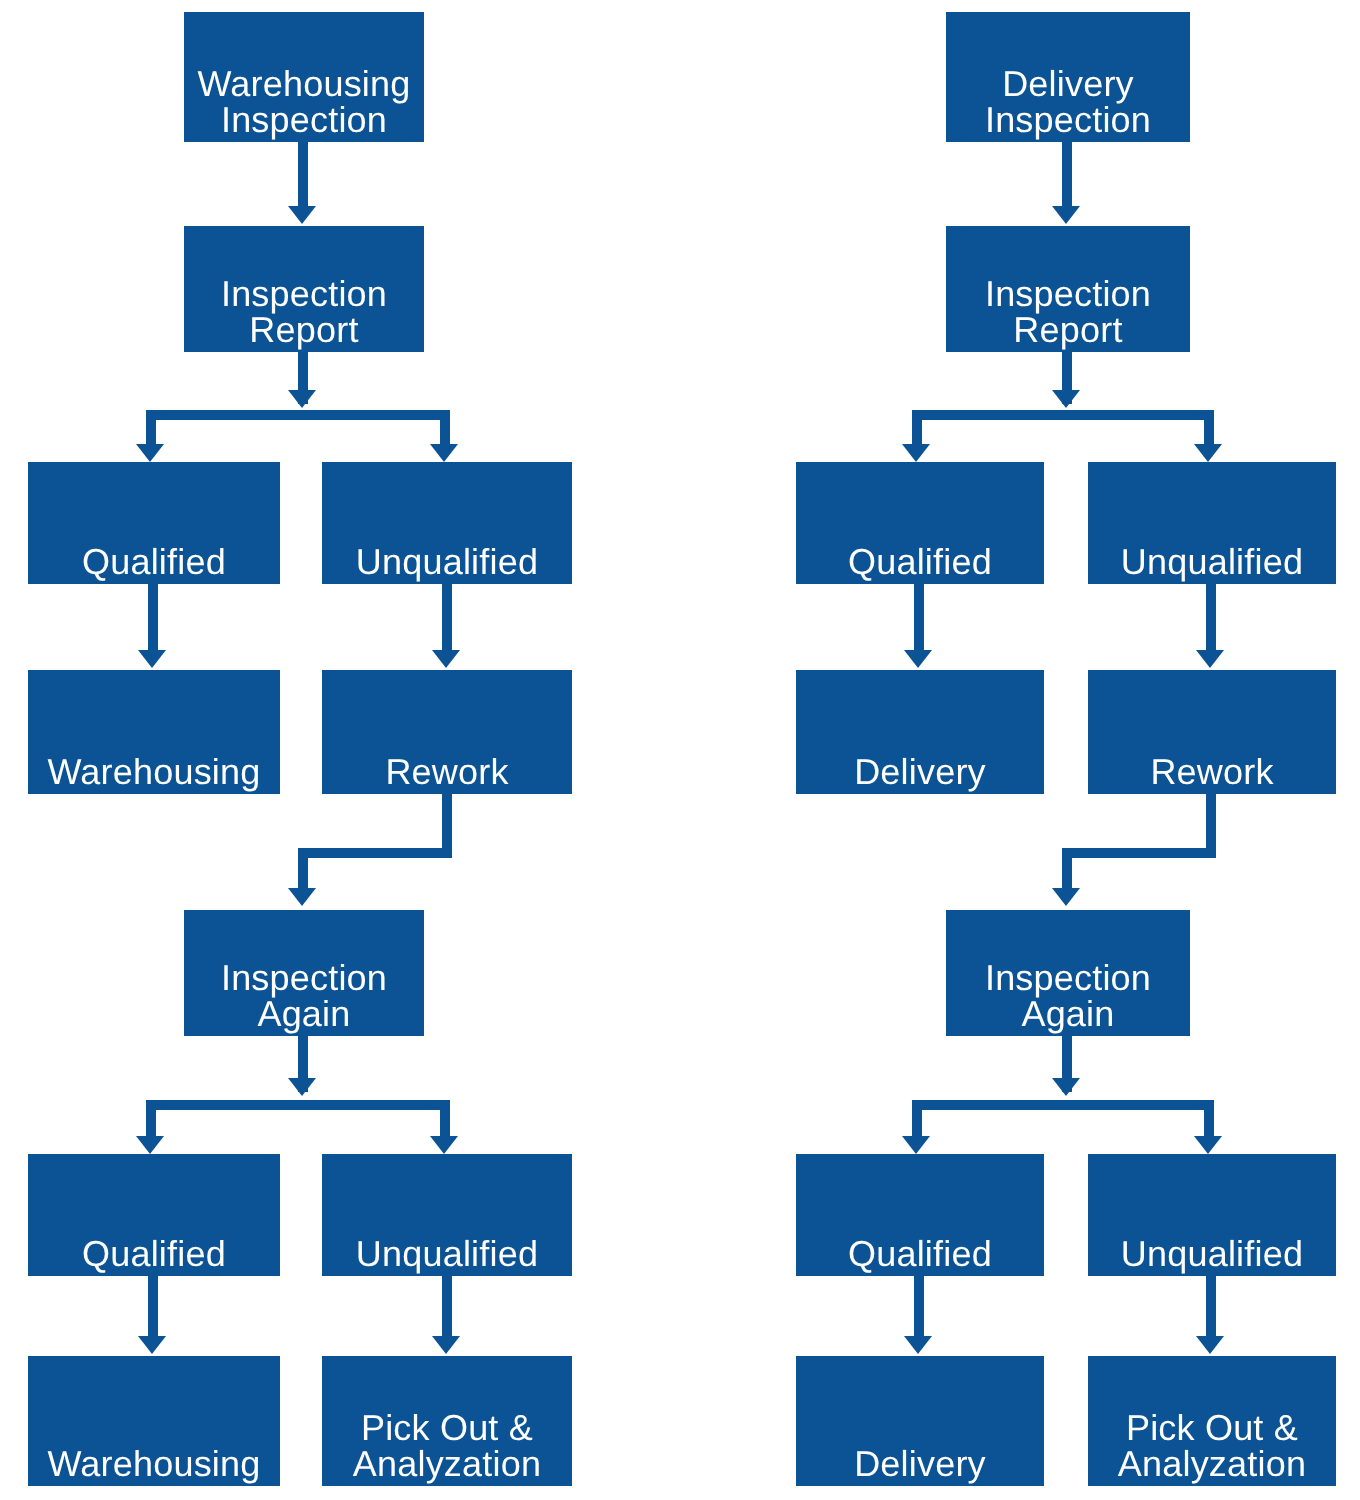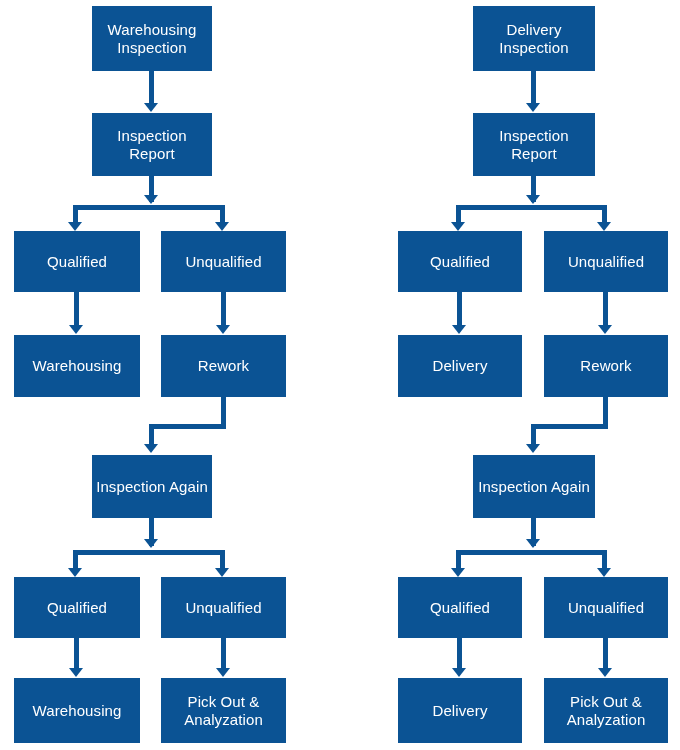--- a/index.html
+++ b/index.html
@@ -15,24 +15,24 @@
     width: 680px;
     height: 750px;
     background: #ffffff;
     overflow: hidden;
   }
   .node {
     position: absolute;
     background: #0B5394;
     color: #ffffff;
     display: flex;
-    align-items: center;
+    align-items: flex-end;
     justify-content: center;
     text-align: center;
-    font-size: 15px;
+    font-size: 18px;
     line-height: 18px;
     font-family: "Liberation Sans", sans-serif;
     letter-spacing: 0.1px;
     box-sizing: border-box;
     padding: 2px 4px;
   }
   .node span {
     display: block;
   }
   .conn {

